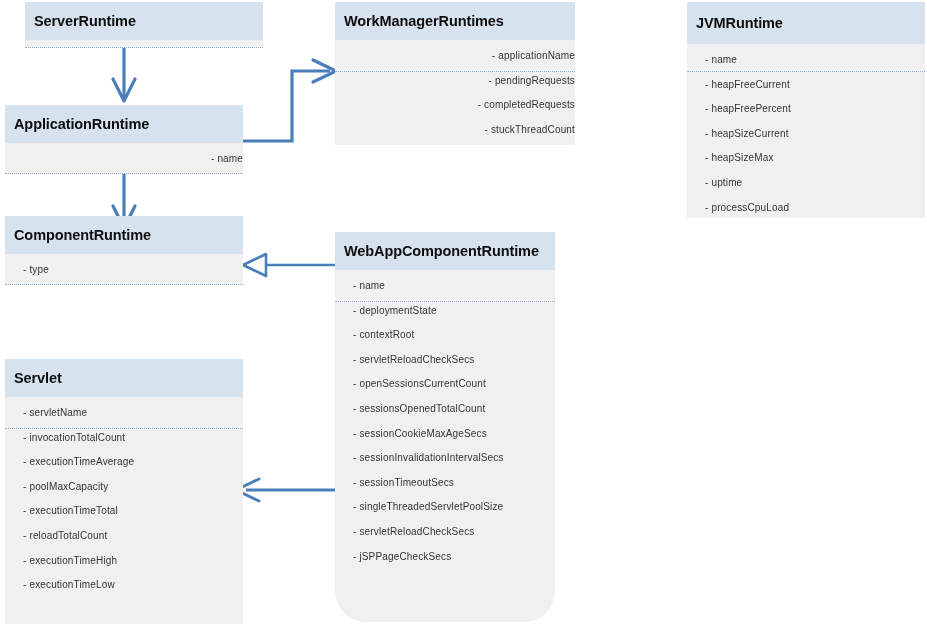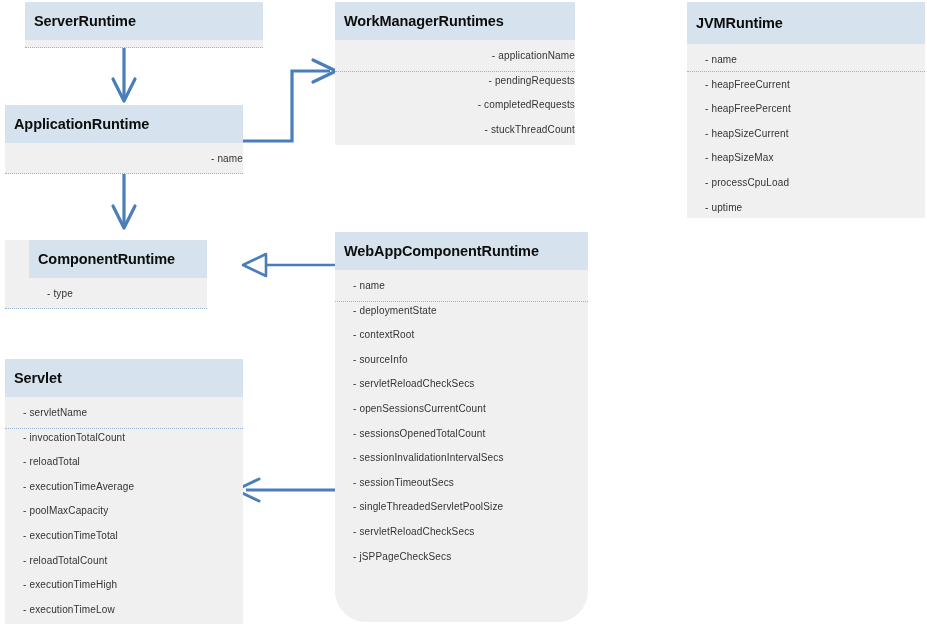--- a/index.html
+++ b/index.html
@@ -130,75 +130,74 @@
   <div class="uml-class" style="left:687px; top:2px; width:238px; height:216px;">
     <div class="uml-header" style="height:42px;">
       <span class="uml-title">JVMRuntime</span>
     </div>
     <div class="uml-body">
       <div class="uml-attr"><span class="dash">- </span><span>name</span></div>
       <div class="uml-attr"><span class="dash">- </span><span>heapFreeCurrent</span></div>
       <div class="uml-attr"><span class="dash">- </span><span>heapFreePercent</span></div>
       <div class="uml-attr"><span class="dash">- </span><span>heapSizeCurrent</span></div>
       <div class="uml-attr"><span class="dash">- </span><span>heapSizeMax</span></div>
+      <div class="uml-attr"><span class="dash">- </span><span>uptime</span></div>
       <div class="uml-attr"><span class="dash">- </span><span>processCpuLoad</span></div>
-      <div class="uml-attr"><span class="dash">- </span><span>uptime</span></div>
     </div>
     <div class="sep" style="top:69px;"></div>
   </div>
 
   <div class="uml-class" style="left:5px; top:105px; width:238px; height:69px;text-align:right;">
     <div class="uml-header" style="height:38px;">
       <span class="uml-title">ApplicationRuntime</span>
     </div>
     <div class="uml-body">
       <div class="uml-attr"><span class="dash">- </span><span>name</span></div>
     </div>
     <div class="sep" style="top:68px;"></div>
   </div>
 
-  <div class="uml-class" style="left:5px; top:240px; width:202px; height:69px;padding-left:24px;">
+  <div class="uml-class" style="left:5px; top:216px; width:238px; height:69px;">
     <div class="uml-header" style="height:38px;">
       <span class="uml-title">ComponentRuntime</span>
     </div>
     <div class="uml-body">
       <div class="uml-attr"><span class="dash">- </span><span>type</span></div>
     </div>
     <div class="sep" style="top:68px;"></div>
   </div>
 
-  <div class="uml-class" style="left:335px; top:232px; width:253px; height:390px;border-radius:31px;">
+  <div class="uml-class" style="left:335px; top:232px; width:220px; height:390px;border-radius:31px;">
     <div class="uml-header" style="height:38px;">
       <span class="uml-title">WebAppComponentRuntime</span>
     </div>
     <div class="uml-body">
       <div class="uml-attr"><span class="dash">- </span><span>name</span></div>
       <div class="uml-attr"><span class="dash">- </span><span>deploymentState</span></div>
       <div class="uml-attr"><span class="dash">- </span><span>contextRoot</span></div>
-      <div class="uml-attr"><span class="dash">- </span><span>sourceInfo</span></div>
       <div class="uml-attr"><span class="dash">- </span><span>servletReloadCheckSecs</span></div>
       <div class="uml-attr"><span class="dash">- </span><span>openSessionsCurrentCount</span></div>
       <div class="uml-attr"><span class="dash">- </span><span>sessionsOpenedTotalCount</span></div>
+      <div class="uml-attr"><span class="dash">- </span><span>sessionCookieMaxAgeSecs</span></div>
       <div class="uml-attr"><span class="dash">- </span><span>sessionInvalidationIntervalSecs</span></div>
       <div class="uml-attr"><span class="dash">- </span><span>sessionTimeoutSecs</span></div>
       <div class="uml-attr"><span class="dash">- </span><span>singleThreadedServletPoolSize</span></div>
       <div class="uml-attr"><span class="dash">- </span><span>servletReloadCheckSecs</span></div>
       <div class="uml-attr"><span class="dash">- </span><span>jSPPageCheckSecs</span></div>
     </div>
     <div class="sep" style="top:69px;"></div>
   </div>
 
   <div class="uml-class" style="left:5px; top:359px; width:238px; height:265px;">
     <div class="uml-header" style="height:38px;">
       <span class="uml-title">Servlet</span>
     </div>
     <div class="uml-body">
       <div class="uml-attr"><span class="dash">- </span><span>servletName</span></div>
       <div class="uml-attr"><span class="dash">- </span><span>invocationTotalCount</span></div>
-      <div class="uml-attr"><span class="dash">- </span><span>reloadTotal</span></div>
       <div class="uml-attr"><span class="dash">- </span><span>executionTimeAverage</span></div>
       <div class="uml-attr"><span class="dash">- </span><span>poolMaxCapacity</span></div>
       <div class="uml-attr"><span class="dash">- </span><span>executionTimeTotal</span></div>
       <div class="uml-attr"><span class="dash">- </span><span>reloadTotalCount</span></div>
       <div class="uml-attr"><span class="dash">- </span><span>executionTimeHigh</span></div>
       <div class="uml-attr"><span class="dash">- </span><span>executionTimeLow</span></div>
     </div>
     <div class="sep" style="top:69px;"></div>
   </div>
 

